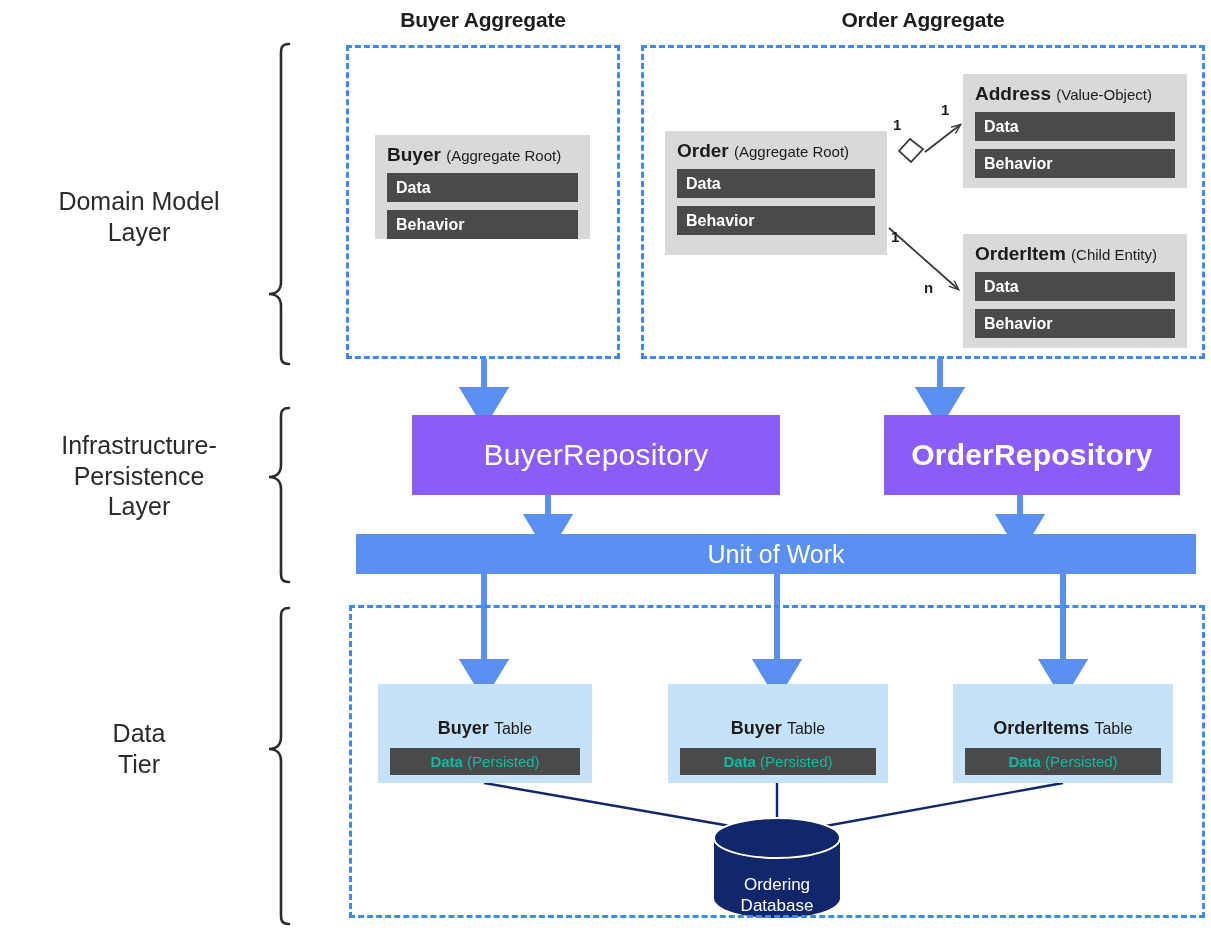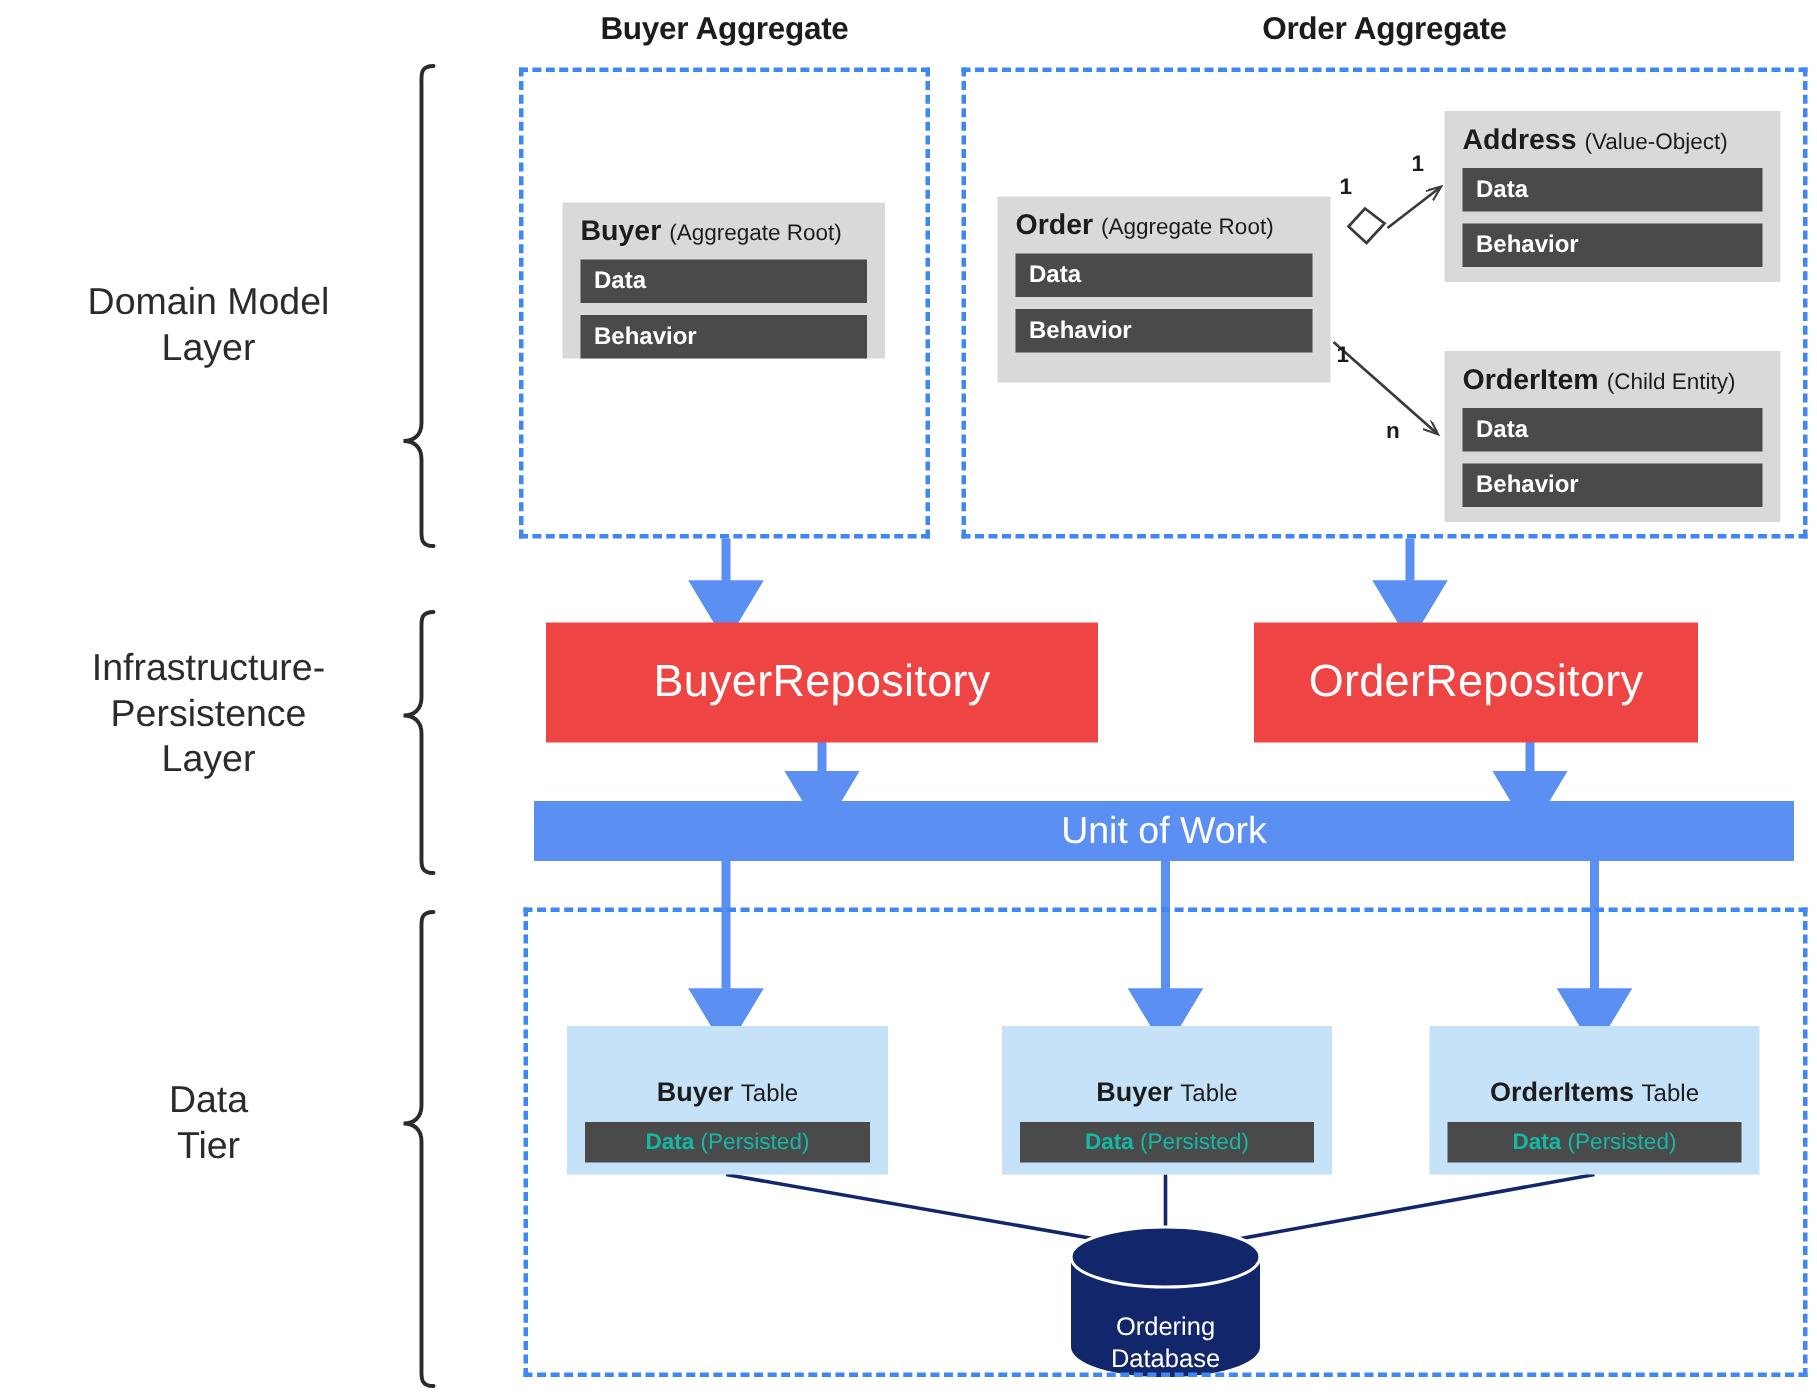--- a/index.html
+++ b/index.html
@@ -58,28 +58,29 @@
     font-weight: bold;
     padding: 5px 9px;
     margin-bottom: 8px;
     box-sizing: border-box;
     line-height: 1.2;
   }
   .bar:last-child { margin-bottom: 0; }
 
   
   .blue-box {
-    background: #ef4444;
+    background: #8b5cf6;
     color: #ffffff;
     display: flex;
     align-items: center;
     justify-content: center;
     font-size: 30px;
     letter-spacing: 0.2px;
     box-sizing: border-box;
+    margin-left: 48px;
   }
   .uow {
     background: #5b8ff2;
     color: #ffffff;
     display: flex;
     align-items: center;
     justify-content: center;
     font-size: 25px;
     box-sizing: border-box;
   }
@@ -247,21 +248,21 @@
     <div class="bar">Data</div>
     <div class="bar">Behavior</div>
   </div>
 
   <div class="abs mult" style="left:893px; top:116px;">1</div>
   <div class="abs mult" style="left:941px; top:101px;">1</div>
   <div class="abs mult" style="left:891px; top:228px;">1</div>
   <div class="abs mult" style="left:924px; top:279px;">n</div>
 
   <div class="abs blue-box" style="left:364px; top:415px; width:368px; height:80px;">BuyerRepository</div>
-  <div class="abs blue-box" style="left:836px; top:415px; width:296px; height:80px;">OrderRepository</div>
+  <div class="abs blue-box" style="left:836px; top:415px; width:296px; height:80px;font-weight:bold;">OrderRepository</div>
 
   <div class="abs uow" style="left:356px; top:534px; width:840px; height:40px;">Unit of Work</div>
 
   <div class="abs table-card" style="left:378px; top:684px; width:214px; height:99px;">
     <div class="table-title">
       <span class="strong">Buyer</span>
       <span class="sub">Table</span>
     </div>
     <div class="bar-center">
       <span class="strong">Data</span>

